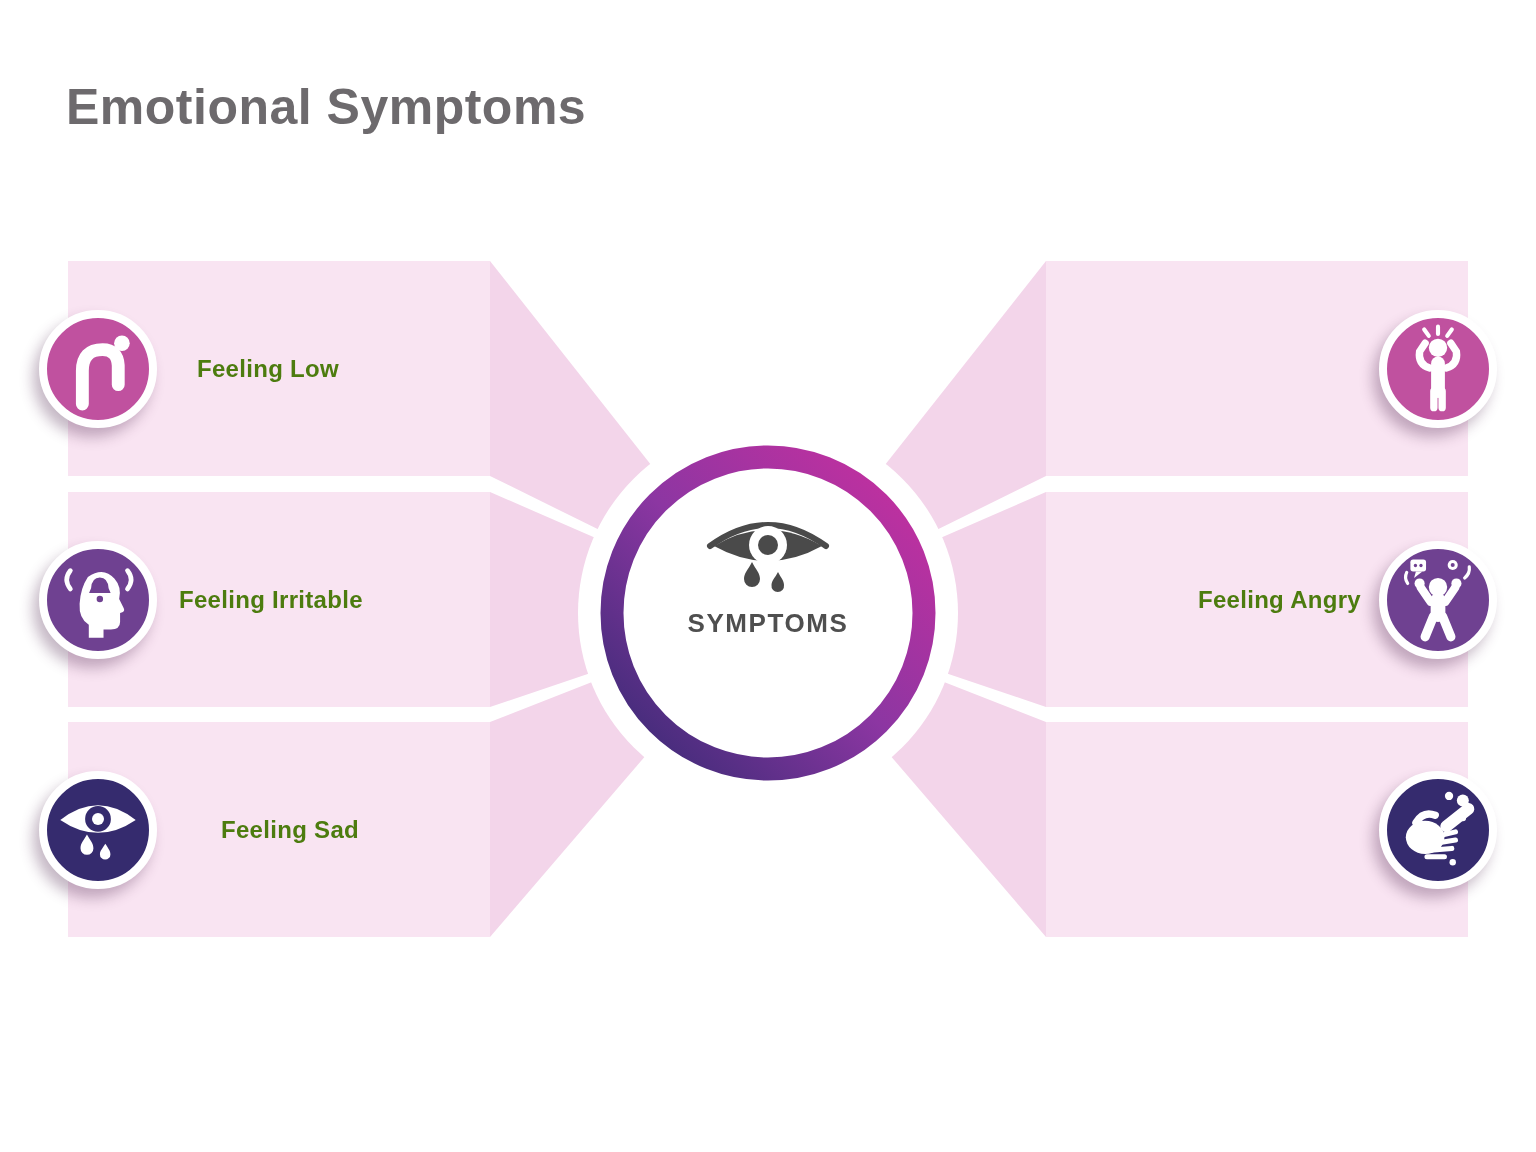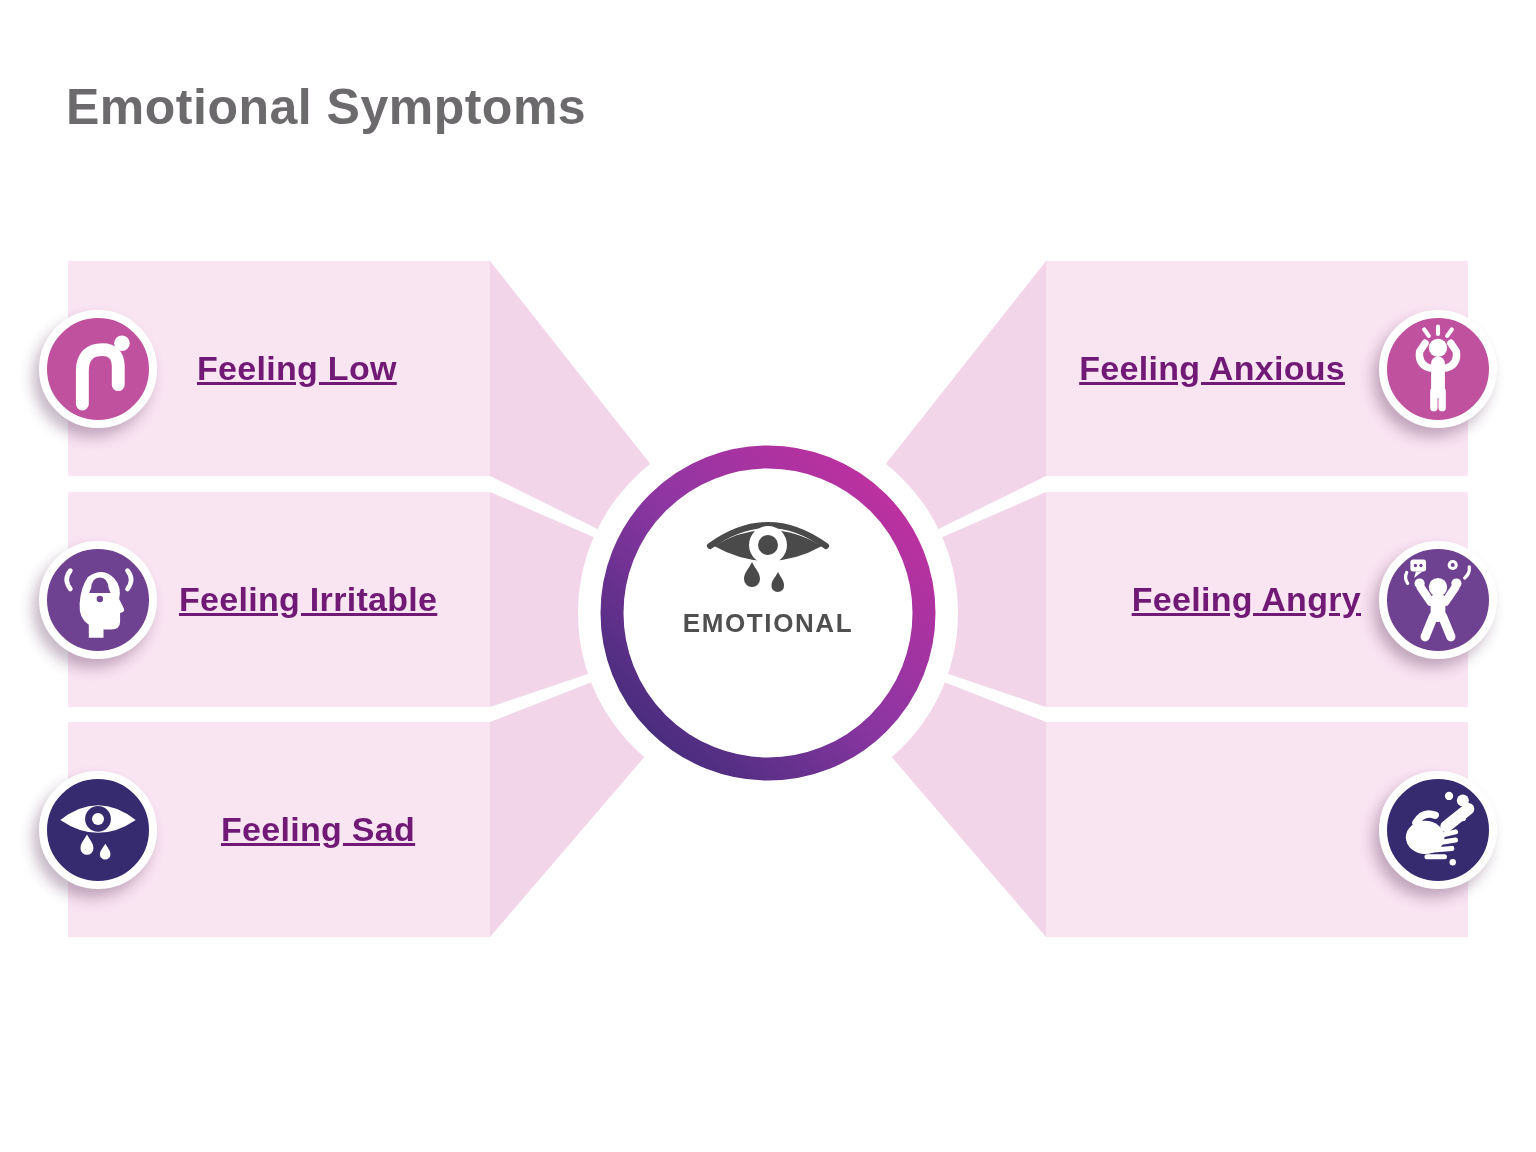--- a/index.html
+++ b/index.html
@@ -5,22 +5,22 @@
   html,body{margin:0;padding:0;background:#ffffff;}
   .canvas{position:relative;width:1536px;height:1127px;background:#ffffff;overflow:hidden;
           font-family:"Liberation Sans",sans-serif;}
   .page-title{position:absolute;left:66px;top:78px;font-size:50px;font-weight:700;
           color:#6d6a6d;letter-spacing:.5px;}
   .diagram{position:absolute;left:0;top:0;}
   .icon-circle{position:absolute;width:102px;height:102px;border-radius:50%;
           border:8px solid #ffffff;box-shadow:-6px 9px 14px rgba(80,40,80,.33);
           display:flex;align-items:center;justify-content:center;}
   .icon-circle svg{width:92px;height:92px;display:block;}
-  .band-label{position:absolute;font-size:34px;font-weight:700;color:#701a75;
-          line-height:31px;letter-spacing:.3px;white-space:nowrap;text-decoration:underline;}
+  .band-label{position:absolute;font-size:24px;font-weight:700;color:#4d7c0f;
+          line-height:31px;letter-spacing:.3px;white-space:nowrap;}
   .band-label.right{text-align:right;white-space:normal;}
   .center-text{position:absolute;left:618px;top:608px;width:300px;text-align:center;
           font-size:26px;font-weight:700;color:#4f4f4f;letter-spacing:1.6px;line-height:31px;}
   .center-icon{position:absolute;left:700px;top:502px;width:136px;height:100px;}
 </style>
 </head>
 <body>
 
 <div class="canvas">
 
@@ -57,21 +57,21 @@
   <svg class="center-icon" viewBox="0 0 136 100">
     <path d="M10 44 Q68 2 126 44" stroke="#4a4a4a" stroke-width="6" fill="none" stroke-linecap="round"></path>
     <path d="M14 44 Q68 12 122 44 Q68 74 14 44 Z" fill="#4a4a4a"></path>
     <circle cx="68" cy="43" r="19" fill="#ffffff"></circle>
     <circle cx="68" cy="43" r="10" fill="#4a4a4a"></circle>
     <path d="M52 60 C56 68 60 71 60 77 A8 8 0 1 1 44 77 C44 71 48 68 52 60 Z" fill="#4a4a4a"></path>
     <path d="M78 70 C81 76 84 78.5 84 83 A6.3 6.3 0 1 1 71.5 83 C71.5 78.5 75 76 78 70 Z" fill="#4a4a4a"></path>
   </svg>
 
   <div class="center-text">
-    <div>EMOTIONAL</div>
+    <div>SYMPTOMS</div>
   </div>
 
   <div class="icon-circle" style="left: 39px; top: 310px; background-color: rgb(192, 81, 159); color: rgb(192, 81, 159);">
     <svg viewBox="0 0 100 100">
       <circle cx="76" cy="22" r="8.5" fill="#ffffff"></circle>
       <path d="M33 88 L33 52 Q33 29 55 29 Q71 29 72 46 L72 67" fill="none" stroke="#ffffff" stroke-width="14" stroke-linecap="round"></path>
     </svg>
   </div>
 
   <div class="icon-circle" style="left: 39px; top: 541px; background-color: rgb(111, 65, 145); color: rgb(111, 65, 145);">
@@ -134,16 +134,15 @@
       <circle cx="77" cy="18" r="6.5" fill="#ffffff"></circle>
       <circle cx="77" cy="37" r="3.5" fill="#ffffff"></circle>
       <circle cx="66" cy="85" r="3.5" fill="#ffffff"></circle>
     </svg>
   </div>
 
   <div class="band-label" style="left:197px;top:353px;">Feeling Low</div>
   <div class="band-label" style="left:179px;top:584px;">Feeling Irritable</div>
   <div class="band-label" style="left:197px;top:814px;margin-left:24px;">Feeling Sad</div>
 
-  <div class="band-label right" style="right:191px;top:353px;width:320px;">Feeling Anxious</div>
   <div class="band-label right" style="right:175px;top:584px;width:320px;">Feeling Angry</div>
 
 </div>
 
 </body></html>

